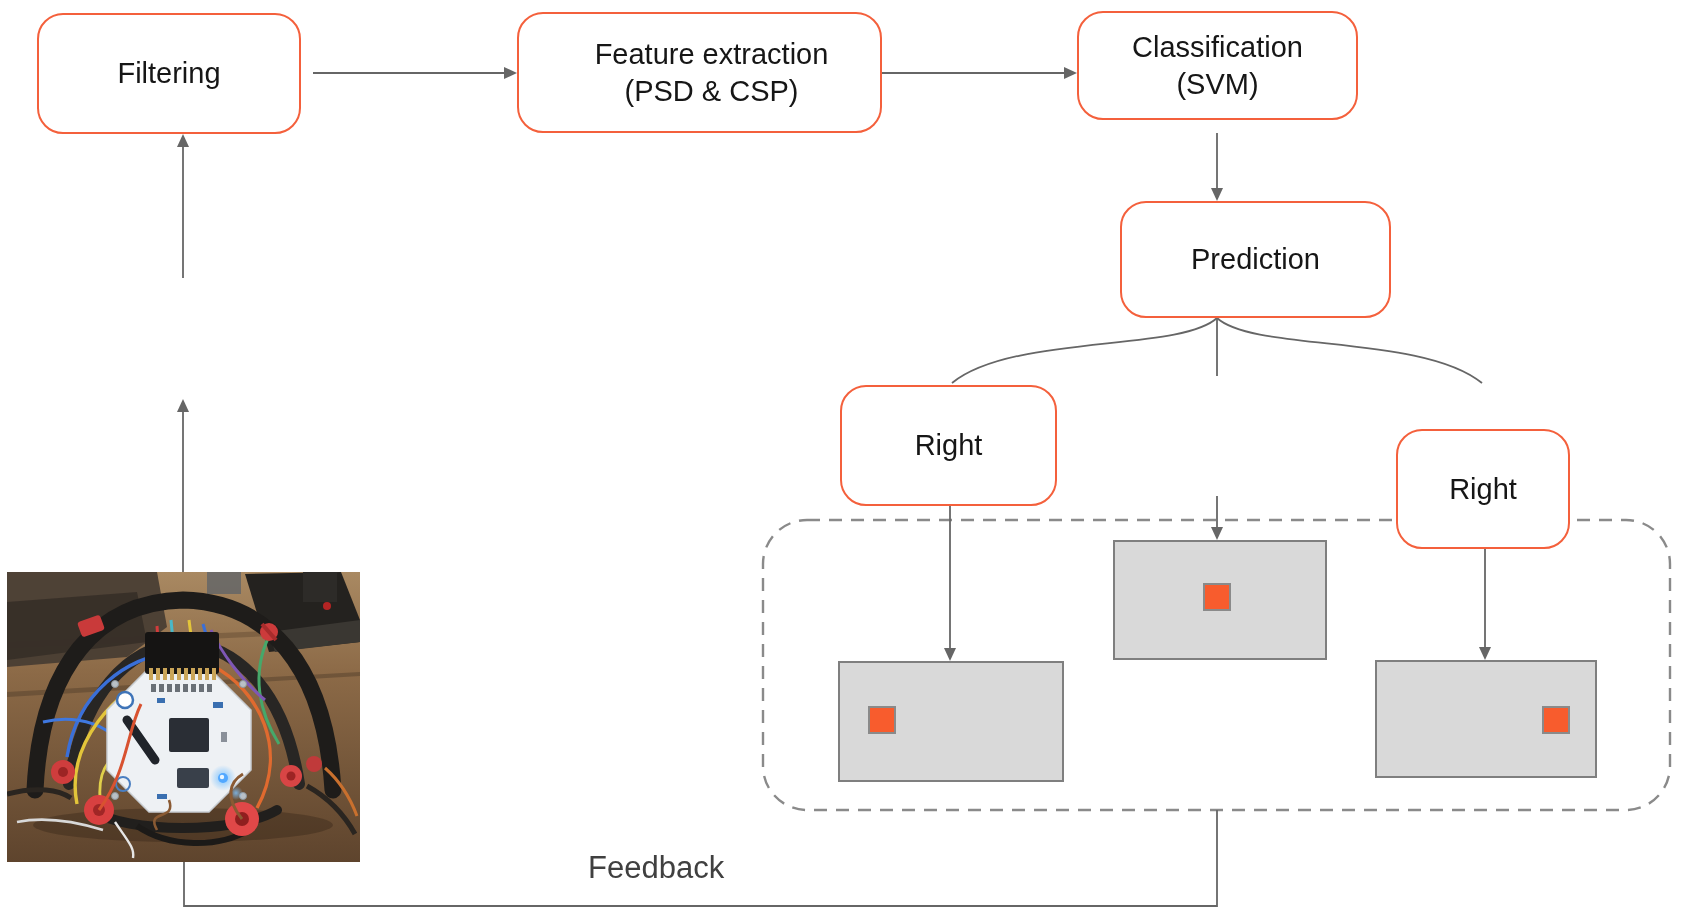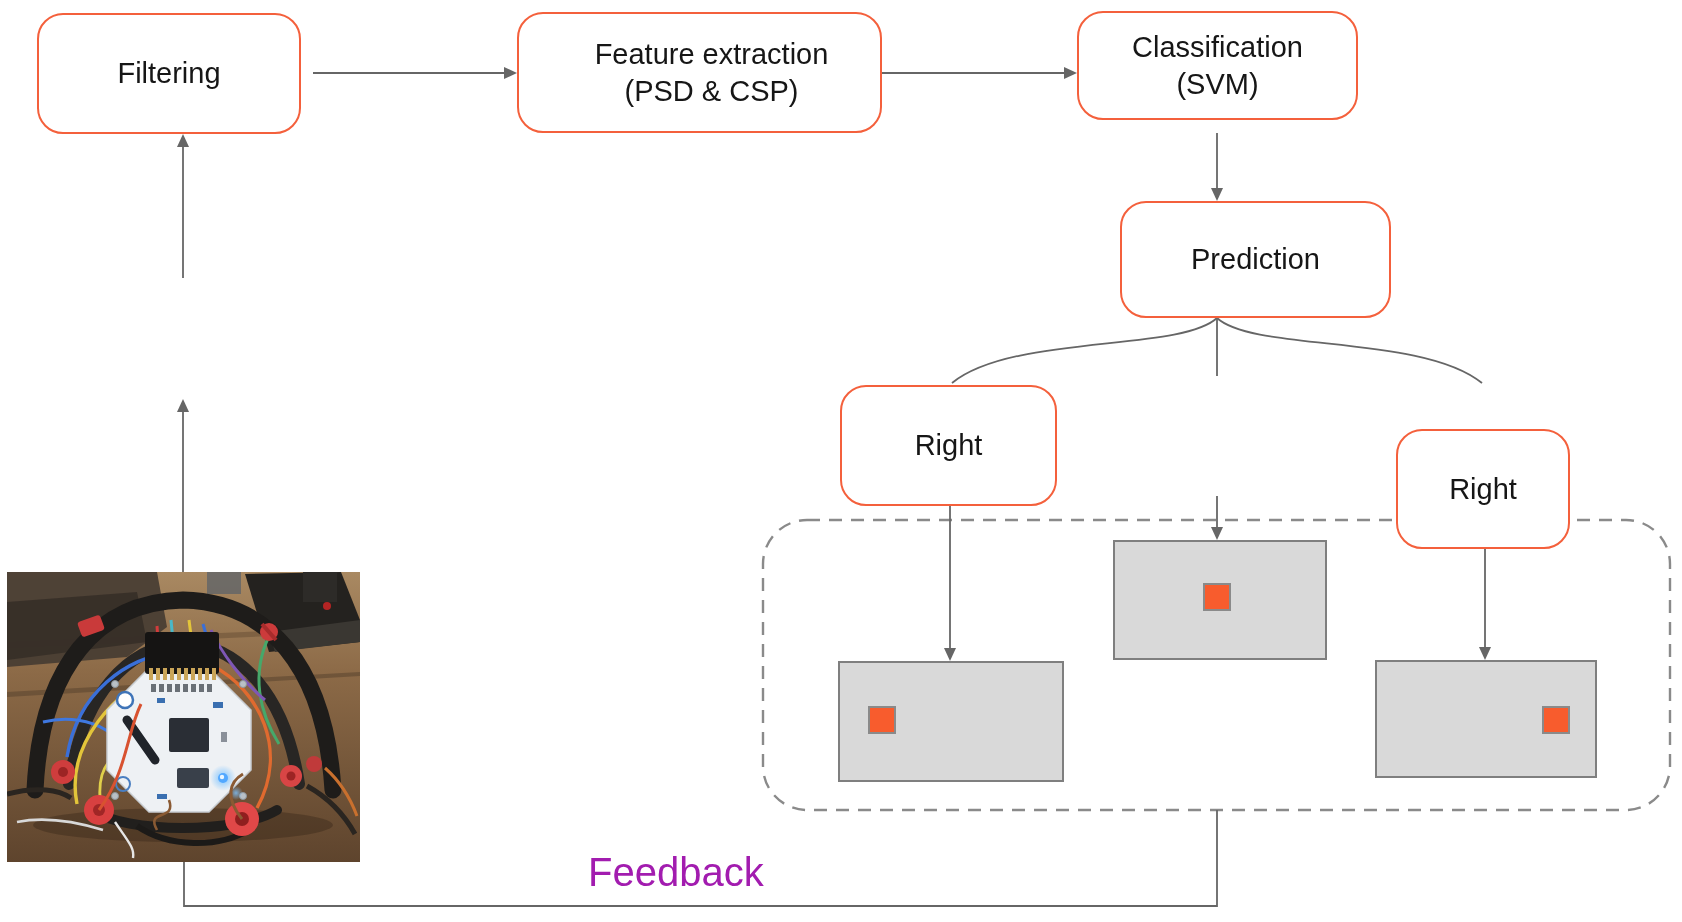--- a/index.html
+++ b/index.html
@@ -41,21 +41,21 @@
   .cursor{
     position:absolute;width:28px;height:28px;
     background:var(--cursor-fill);
     border:2px solid var(--cursor-border);
   }
   .cursor-left{left:28px;top:43px;}
   .cursor-middle{left:88px;top:41px;}
   .cursor-right{left:165px;top:44px;}
   .feedback-label{
     position:absolute;left:588px;top:850px;z-index:2;
-    font-size:40px;color:#a21caf;text-align:center;
+    font-size:31px;color:#404040;text-align:center;
   }
   .photo{position:absolute;left:7px;top:572px;width:353px;height:290px;z-index:2;}
   .photo svg{display:block;width:100%;height:100%;}
   .cline{stroke:var(--arrow);stroke-width:1.8px;fill:none;}
   .chead{fill:var(--arrow);stroke:none;}
   .cdash{stroke:var(--dashed-border);stroke-width:2.4px;fill:none;stroke-dasharray:13 9;}
 </style>
 </head>
 <body>
 

